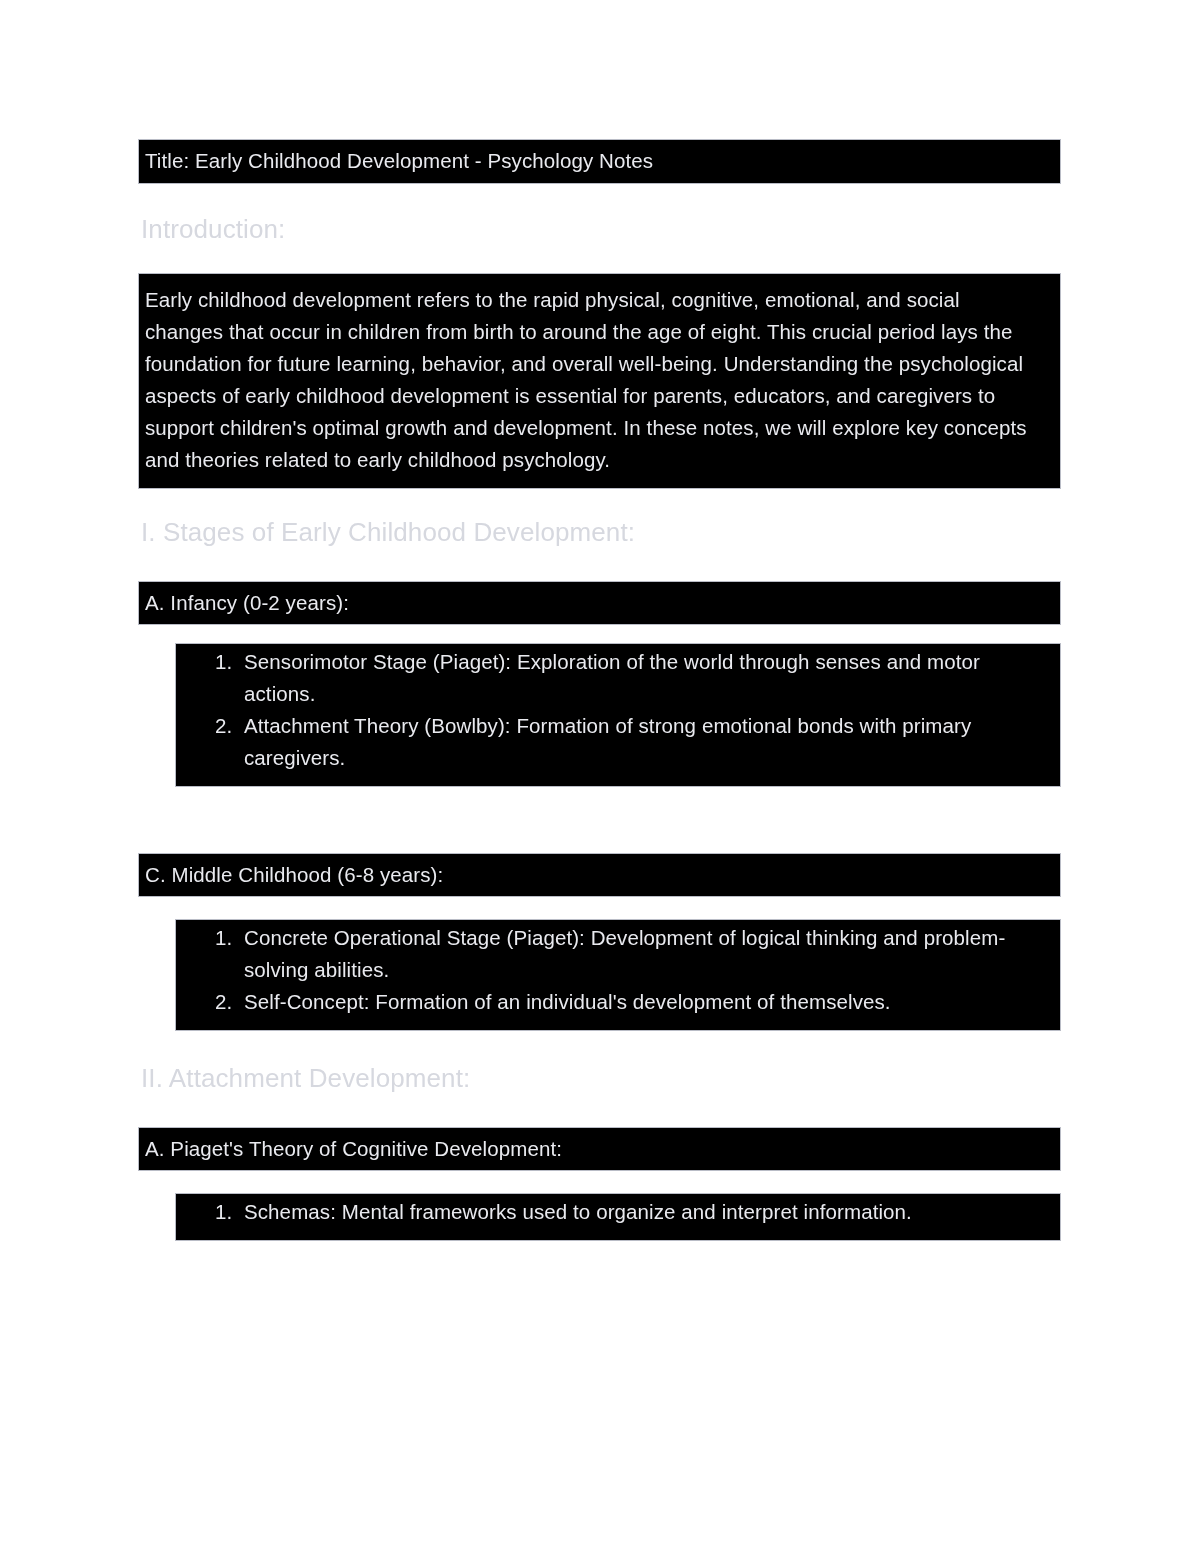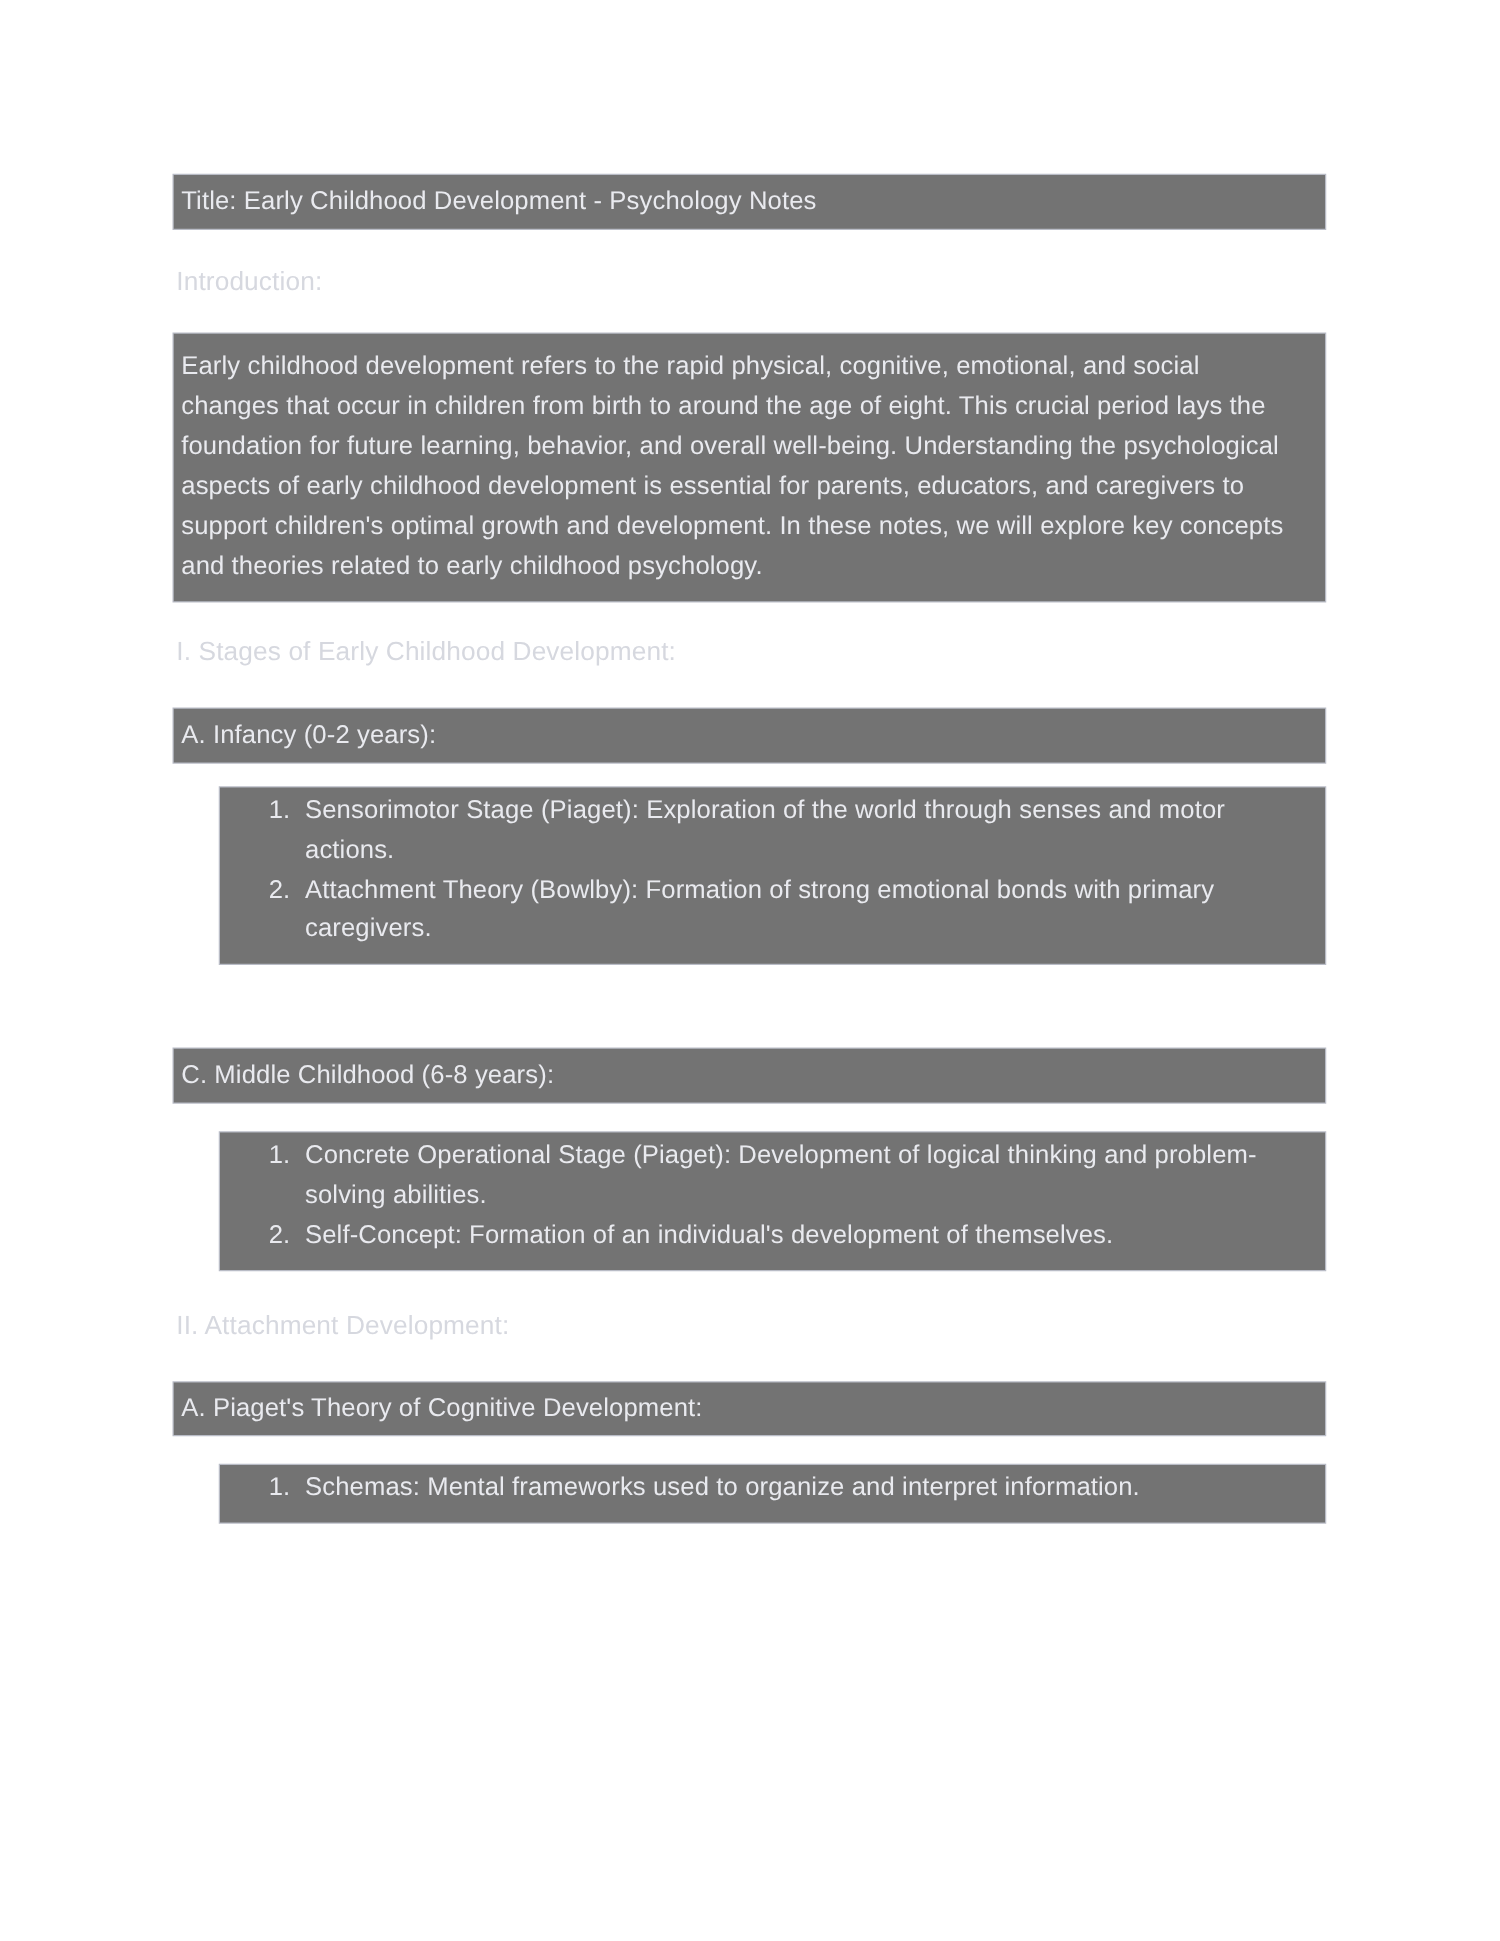--- a/index.html
+++ b/index.html
@@ -28,21 +28,21 @@
 
   .doc-body {
     position: absolute;
     left: 139px;
     top: 140px;
     width: 921px;
   }
 
   
   .hl {
-    background: #737373;
+    background: #000000;
     color: #e9eaef;
     box-sizing: border-box;
     padding: 5px 6px 6px 6px;
     font-size: 20.5px;
     line-height: 1.52;
     letter-spacing: 0.1px;
     box-shadow: 0 0 0 1px #b9bcc6;
   }
 
   .title-block {
@@ -59,21 +59,21 @@
   }
 
   .head-block {
     width: 921px;
     padding: 5px 6px 6px 6px;
   }
 
   
   .plain-head {
     color: #d6d8df;
-    font-size: 21px;
+    font-size: 26px;
     line-height: 1.45;
     letter-spacing: 0.1px;
     padding-left: 2px;
   }
 
   
   .list-block {
     margin-left: 37px;
     width: 884px;
     padding: 2px 10px 12px 6px;

